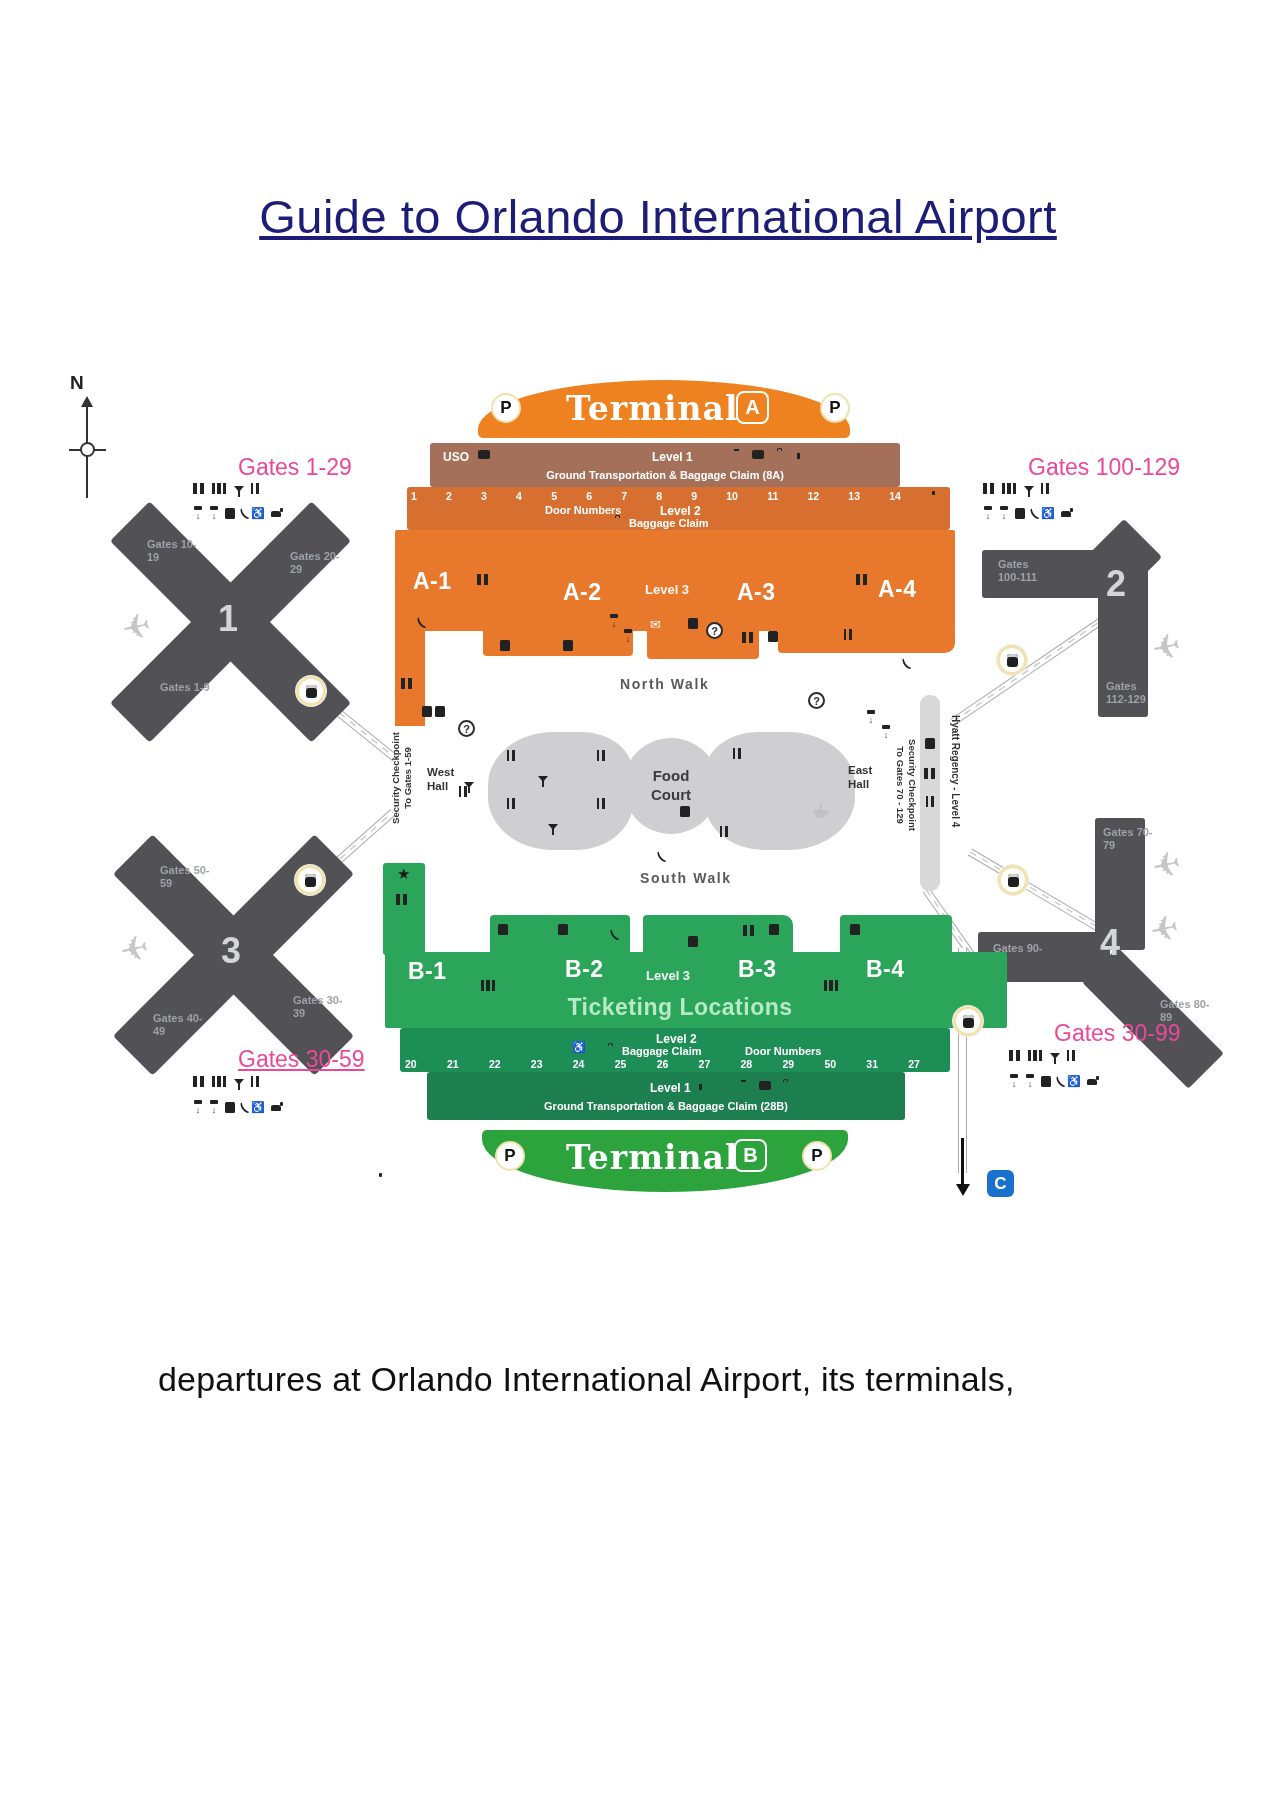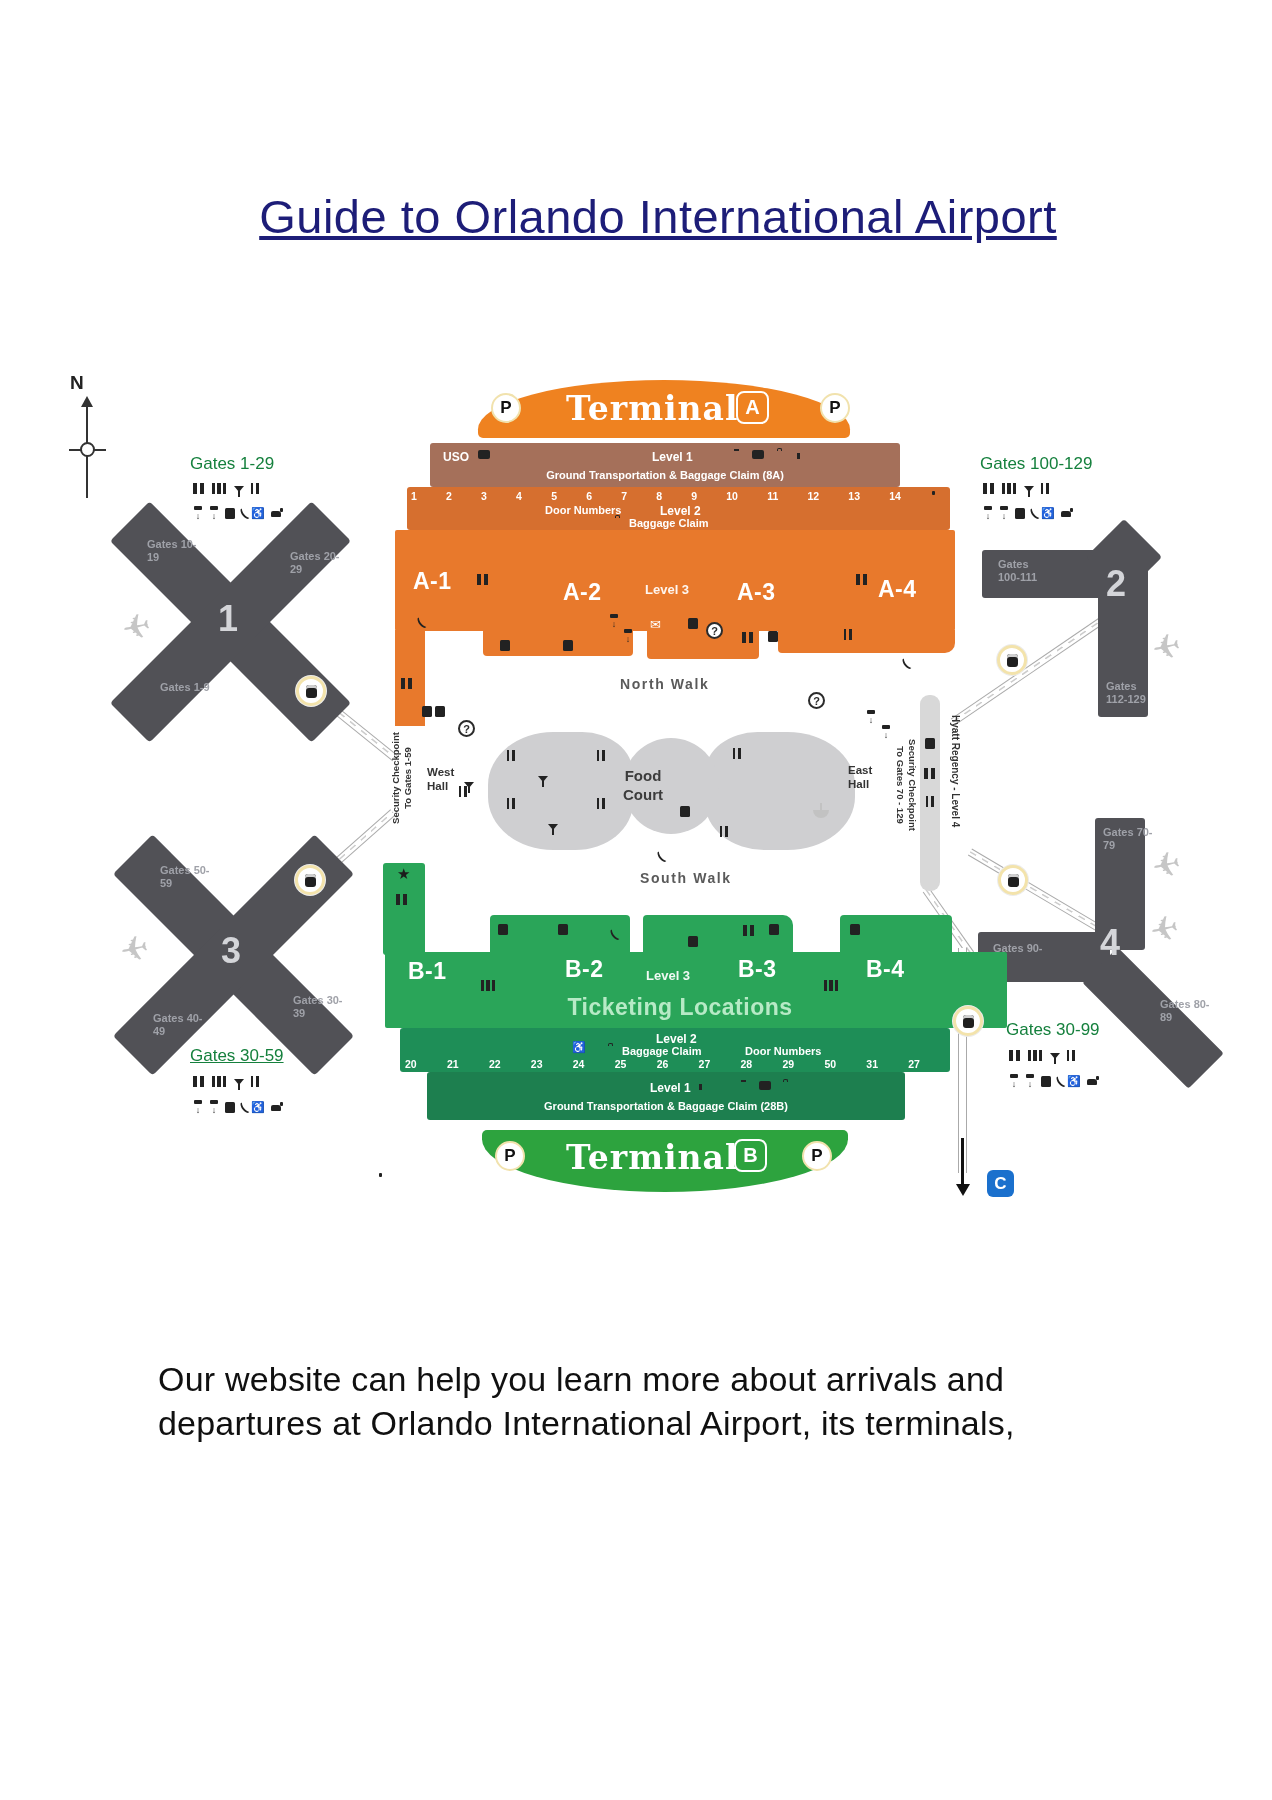--- a/index.html
+++ b/index.html
@@ -8,21 +8,21 @@
   
   #title{position:absolute;top:158px;left:0;width:100%;text-align:center;font-size:47px;font-weight:500;color:#1d1d78;text-decoration:underline;transform:translateX(22px);letter-spacing:.5px;}
   
   #map{position:absolute;left:60px;top:330px;width:1170px;height:930px;}
   
   .walk{color:#5a5a5a;font-weight:700;font-size:14px;letter-spacing:1.6px;}
   .hall{color:#333;font-size:11.5px;font-weight:700;line-height:1.2;}
   .vtext{color:#333;font-size:9.5px;font-weight:700;line-height:1.3;text-align:center;transform-origin:top left;}
   .gates-label{color:#9fa1a8;font-size:11px;line-height:1.15;font-weight:600;width:50px;}
   .airside-num{color:#d4d5d9;font-size:36px;font-weight:700;}
-  .heading{color:#15803d;font-size:17px;font-weight:500;white-space:nowrap;}
+  .heading{color:#ec4899;font-size:23px;font-weight:500;white-space:nowrap;margin-left:48px;}
   .sec-label{color:#fff;font-size:23px;font-weight:800;letter-spacing:.5px;}
   .lvl3{color:rgba(255,255,255,.93);font-size:13px;font-weight:600;}
   .bar-text{color:#fff;font-size:11px;font-weight:600;white-space:nowrap;}
   .bar-big{color:#fff;font-size:12px;font-weight:700;white-space:nowrap;}
   .numrow{display:flex;justify-content:space-between;color:#fff;font-size:10.5px;font-weight:600;}
   .ticketing{color:#b7eac6;font-size:23px;font-weight:700;letter-spacing:.5px;white-space:nowrap;}
   .banner-word{color:#fff;font-size:33px;font-weight:700;font-family:"DejaVu Serif",serif;letter-spacing:1px;}
   
   .ta{background:#e8792c;}
   .ta-door{background:#d66f2f;}
@@ -61,21 +61,21 @@
   .shelter{width:12px;height:10px;border-top:3px solid #222;position:relative;box-sizing:border-box;}
   .shelter::after{content:"";position:absolute;left:4px;top:1px;width:3px;height:6px;background:#222;}
   .fountain{width:16px;height:8px;background:#c2c2c2;border-radius:0 0 8px 8px;position:relative;}
   .fountain::after{content:"";position:absolute;left:7px;top:-7px;width:2px;height:7px;background:#c2c2c2;}
   .tram{width:30px;height:30px;border-radius:50%;background:#fff;border:3px solid #f3e3ab;box-shadow:0 0 0 1px #ececec;display:flex;align-items:center;justify-content:center;box-sizing:border-box;z-index:5;}
   .tram::after{content:"";width:11px;height:13px;background:#1f1f1f;border-radius:3px;box-shadow:inset 0 3px 0 #cfcfcf;}
   .track{height:8px;background-color:#fff;border-top:1.5px solid #aaa;border-bottom:1.5px solid #aaa;transform-origin:left center;background-image:repeating-linear-gradient(90deg,#ccc 0 7px,transparent 7px 14px);background-size:100% 1.5px;background-position:center;background-repeat:no-repeat;z-index:0;box-sizing:border-box;}
   .road-v{width:9px;border-left:1.5px solid #aaa;border-right:1.5px solid #aaa;background:#fff;z-index:0;box-sizing:border-box;}
   .gray-bar{background:#d8d8d8;border-radius:9px;}
   .blob{background:#cfcfd1;}
-  .foodcircle{background:#cfcfd1;border-radius:50%;display:flex;align-items:center;text-align:center;color:#3c3c3c;font-weight:800;font-size:15px;line-height:1.25;}
+  .foodcircle{background:#cfcfd1;border-radius:50%;display:flex;align-items:center;justify-content:center;text-align:center;color:#3c3c3c;font-weight:800;font-size:15px;line-height:1.25;}
   .cluster-row{display:flex;align-items:center;gap:7px;}
   
   .compass-shaft{width:2px;background:#333;}
   .compass-head{width:0;height:0;border-left:6px solid transparent;border-right:6px solid transparent;border-bottom:11px solid #333;}
   .compass-circle{width:15px;height:15px;border:2px solid #333;border-radius:50%;background:#fff;box-sizing:border-box;}
   .compass-cross{height:1.5px;background:#333;}
   .arrow-line{width:2.5px;background:#111;}
   .arrow-head{width:0;height:0;border-left:7px solid transparent;border-right:7px solid transparent;border-top:12px solid #111;}
   #paragraph{position:absolute;left:158px;top:1358px;width:980px;font-size:34px;color:#101010;line-height:1.29;letter-spacing:.2px;}
 </style>
@@ -408,15 +408,14 @@
   <div class="abs tb-banner" style="left:422px;top:800px;width:366px;height:62px;">
     <span class="pbadge abs" style="left:13px;top:11px;">P</span>
     <span class="banner-word abs" style="left:84px;top:8px;">Terminal</span>
     <span class="letterbadge abs" style="left:252px;top:9px;">B</span>
     <span class="pbadge abs" style="left:320px;top:11px;">P</span>
   </div>
 
 </div>
 
 <div id="paragraph">
-  <div>Our website can help you learn more about arrivals and</div>
   <div>departures at Orlando International Airport, its terminals,</div>
 </div>
 
 </body></html>

